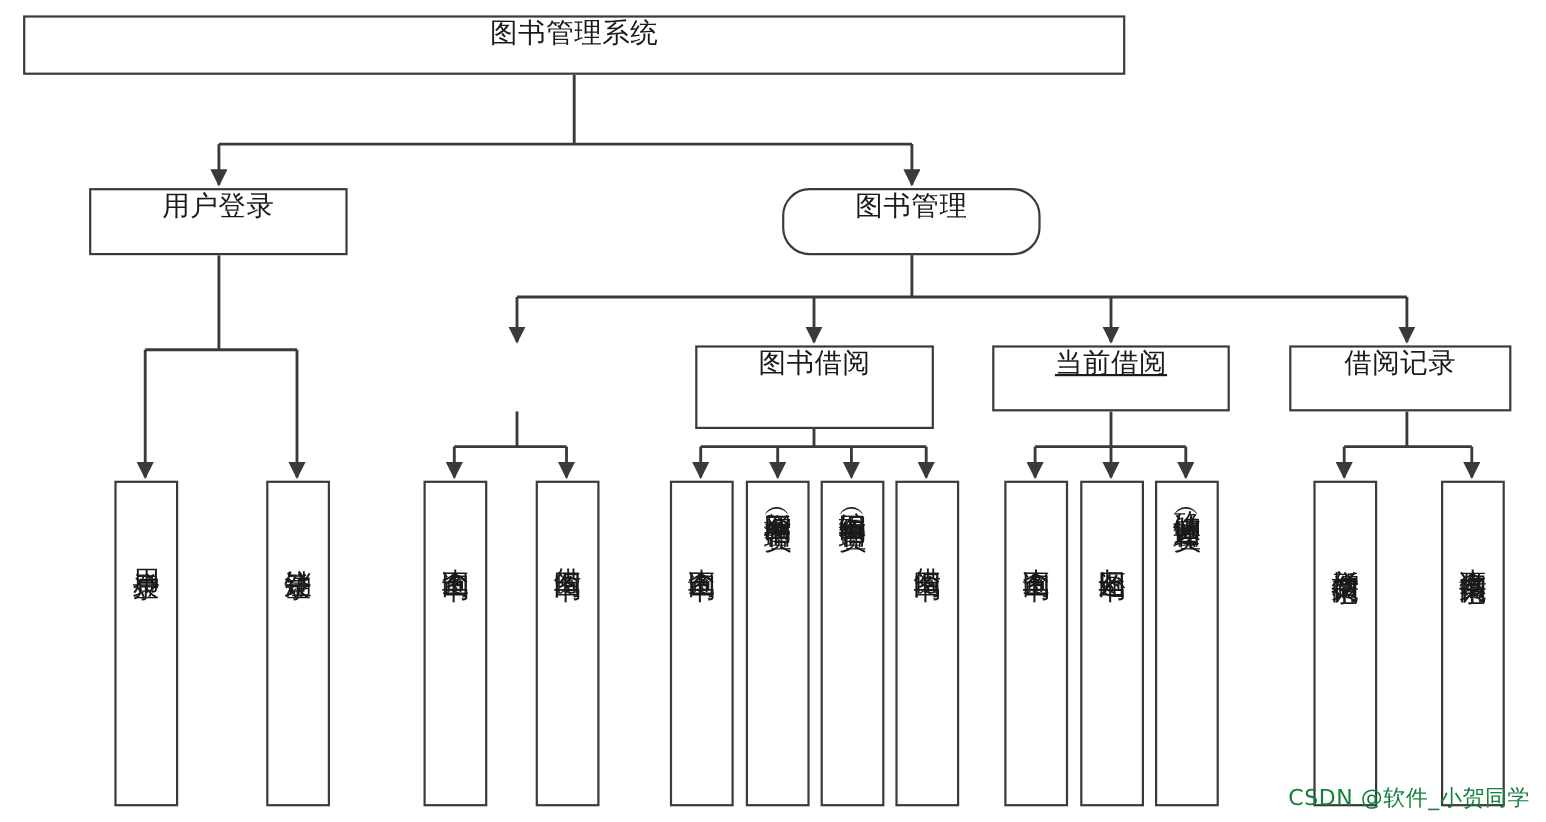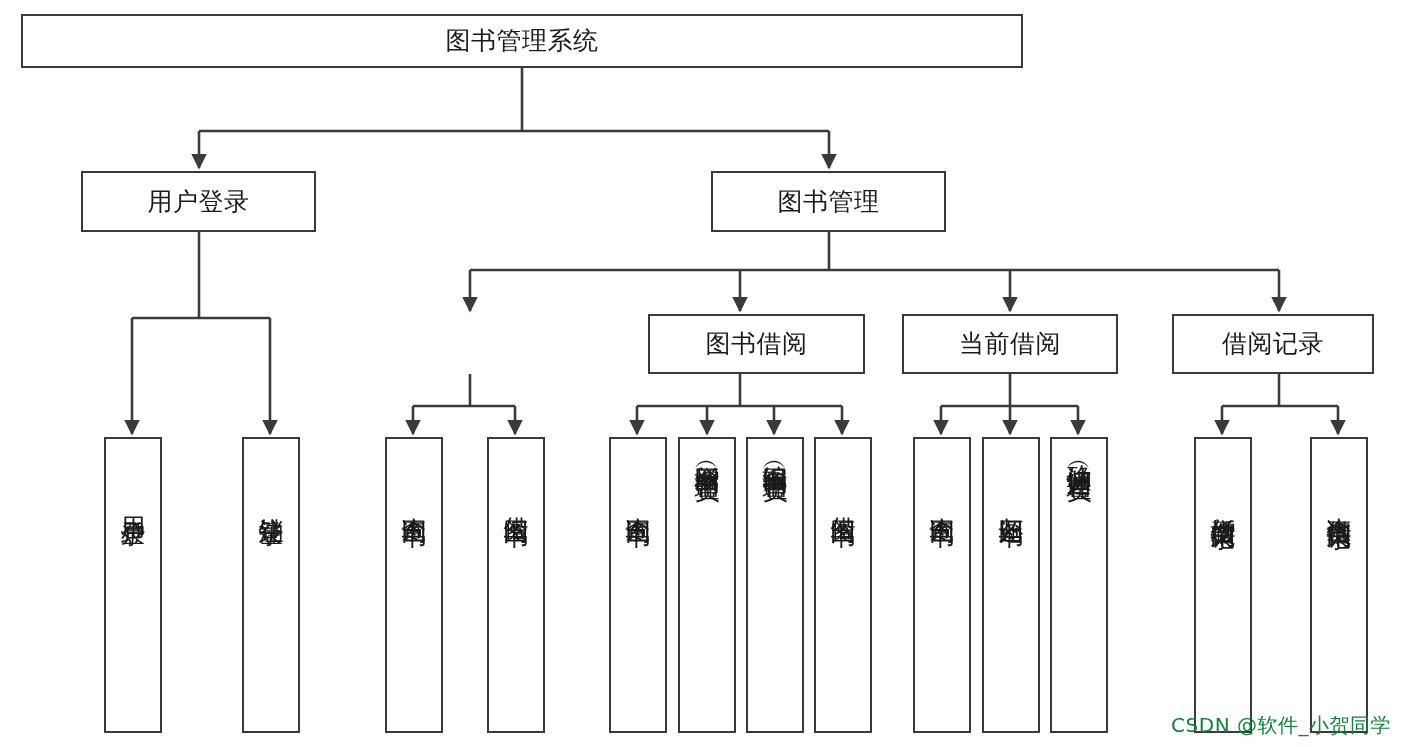--- a/index.html
+++ b/index.html
@@ -23,21 +23,21 @@
     top: 0;
     width: 1405px;
     height: 747px;
   }
   .node {
     position: absolute;
     box-sizing: border-box;
     border: 2.5px solid #3a3a3a;
     background: #ffffff;
     display: flex;
-    align-items: center;
+    align-items: flex-start;
     justify-content: center;
     color: #1a1a1a;
   }
   .node .label {
     display: block;
     text-align: center;
     line-height: 1.12;
     letter-spacing: 0.5px;
   }
   .node.h .label {
@@ -127,28 +127,28 @@
     </g>
   </svg>
 
   <div class="node h" style="left:21px; top:14px; width:1002px; height:54px;">
     <span class="label">图书管理系统</span>
   </div>
 
   <div class="node h" style="left:81px; top:171px; width:235px; height:61px;">
     <span class="label">用户登录</span>
   </div>
-  <div class="node h" style="left:711px; top:171px; width:235px; height:61px;">
+  <div class="node h" style="left:711px; top:171px; width:235px; height:61px;border-radius:25px;">
     <span class="label">图书管理</span>
   </div>
 
-  <div class="node h" style="left:648px; top:314px; width:217px; height:60px;">
+  <div class="node h" style="left:632px; top:314px; width:217px; height:76px;">
     <span class="label">图书借阅</span>
   </div>
-  <div class="node h" style="left:902px; top:314px; width:216px; height:60px;">
+  <div class="node h" style="left:902px; top:314px; width:216px; height:60px;text-decoration:underline;">
     <span class="label">当前借阅</span>
   </div>
   <div class="node h" style="left:1172px; top:314px; width:202px; height:60px;">
     <span class="label">借阅记录</span>
   </div>
 
   <div class="node v mid" style="left:104px; top:437px; width:58px; height:296px;">
     <span class="label">用户登录</span>
   </div>
   <div class="node v mid" style="left:242px; top:437px; width:58px; height:296px;">

